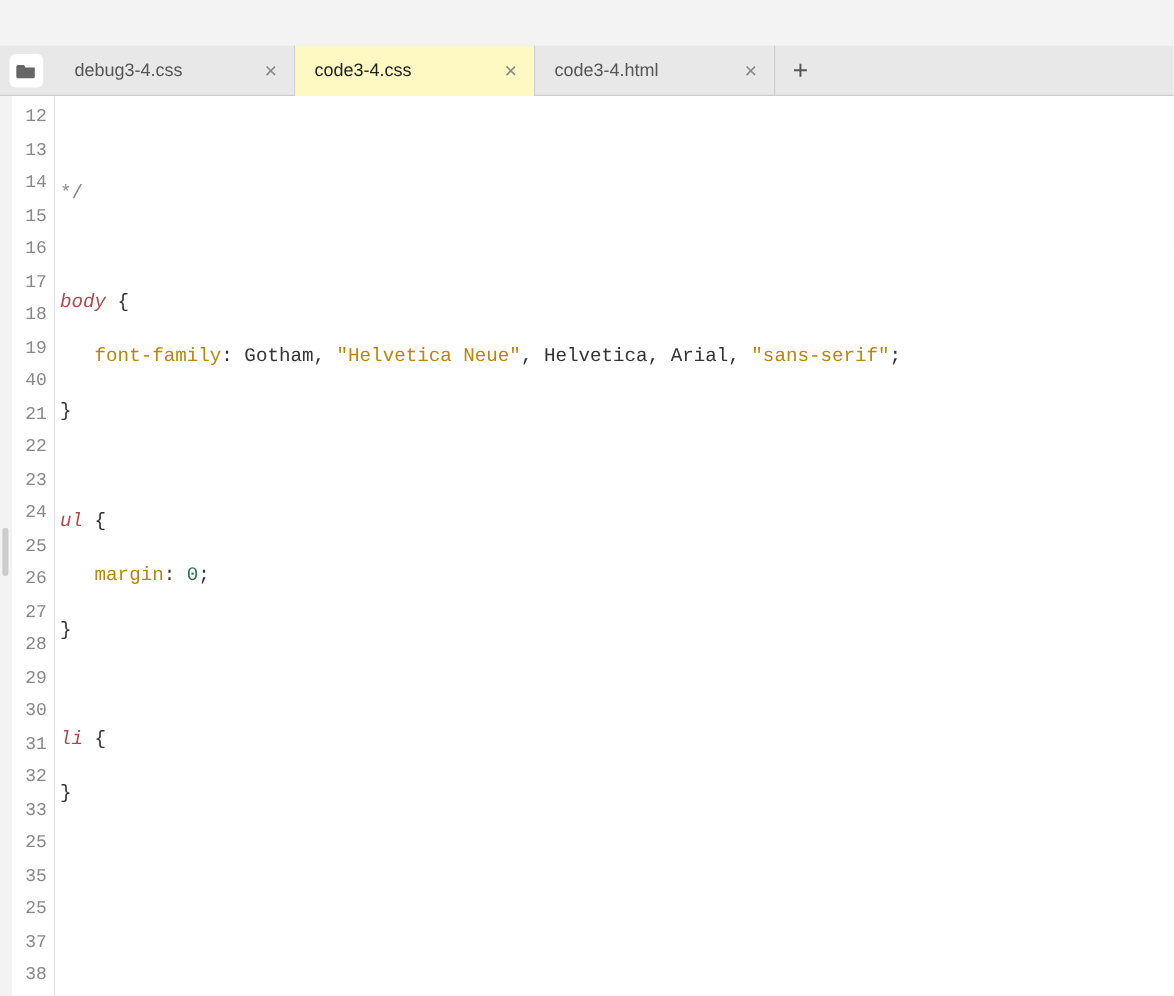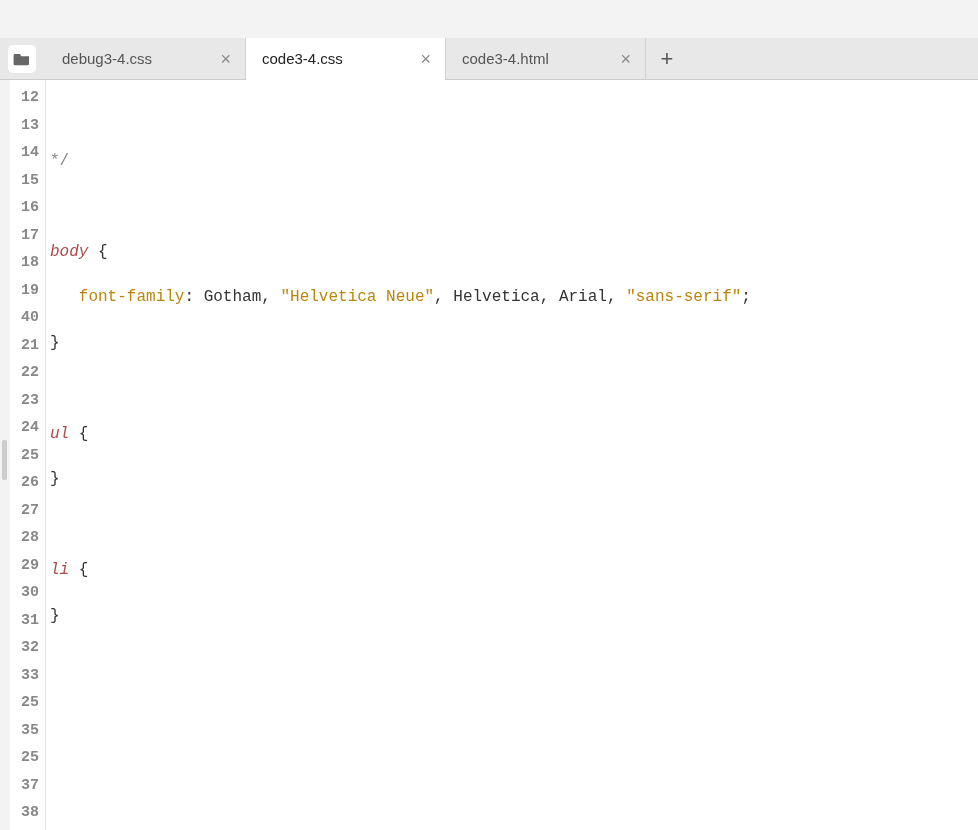--- a/index.html
+++ b/index.html
@@ -41,21 +41,21 @@
   align-items: center;
   justify-content: flex-start;
   height: 42px;
   padding: 0 12px 0 16px;
   min-width: 200px;
   border-right: 1px solid #d0d0d0;
   color: #555;
   font-size: 15px;
 }
 .tab.active {
-  background: #ffffff;
+  background: #fef9c3;
   color: #222;
 }
 .tab .label { flex: 1; }
 .tab .close {
   color: #888;
   font-size: 18px;
   line-height: 1;
   padding: 0 2px;
   margin-left: 10px;
 }
@@ -95,21 +95,20 @@
   padding-top: 4px;
   text-align: right;
 }
 .gutter .ln {
   height: 27.5px;
   line-height: 27.5px;
   color: #888;
   font-family: Consolas, "Courier New", monospace;
   font-size: 15px;
   padding-right: 6px;
-  font-weight: bold;
 }
 .code {
   flex: 1;
   padding-top: 4px;
   padding-left: 4px;
   font-family: Consolas, "Courier New", monospace;
   font-size: 16px;
   white-space: pre;
 }
 .code .line {
@@ -186,20 +185,21 @@
     </div>
   <div class="code">
 <div class="line"><span class="tok-comment"></span></div>
 <div class="line"><span class="tok-comment">*/</span></div>
 <div class="line"><span></span></div>
 <div class="line"><span class="tok-selector">body</span><span class="tok-punct"> {</span></div>
 <div class="line">   <span class="tok-prop">font-family</span><span class="tok-punct">: </span><span class="tok-ident">Gotham</span><span class="tok-punct">, </span><span class="tok-str">"Helvetica Neue"</span><span class="tok-punct">, </span><span class="tok-ident">Helvetica</span><span class="tok-punct">, </span><span class="tok-ident">Arial</span><span class="tok-punct">, </span><span class="tok-str">"sans-serif"</span><span class="tok-punct">;</span></div>
 <div class="line"><span class="tok-punct">}</span></div>
 <div class="line"><span></span></div>
 <div class="line"><span class="tok-selector">ul</span><span class="tok-punct"> {</span></div>
+<div class="line">   <span class="tok-prop">margin</span><span class="tok-punct">: </span><span class="tok-num">0</span><span class="tok-punct">;</span></div>
 <div class="line"><span class="tok-punct">}</span></div>
 <div class="line"><span></span></div>
 <div class="line"><span class="tok-selector">li</span><span class="tok-punct"> {</span></div>
 <div class="line"><span class="tok-punct">}</span></div>
 <div class="line"><span></span></div>
 
 
 
 
 

